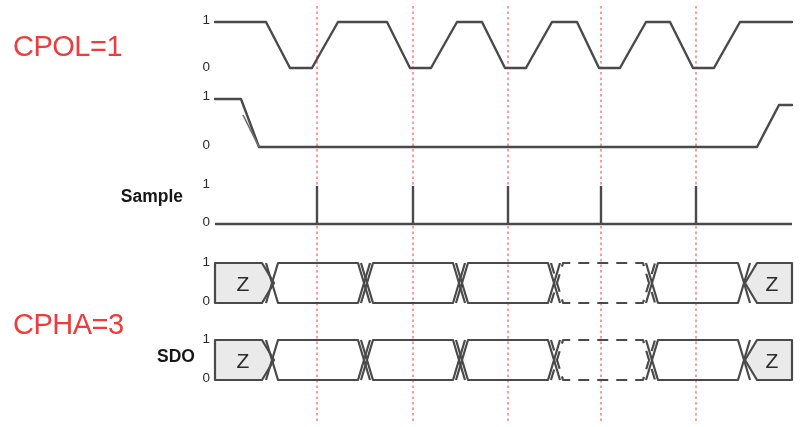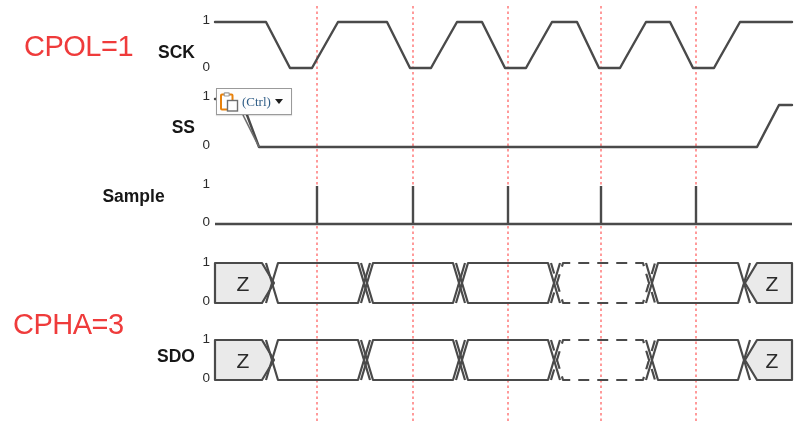--- a/index.html
+++ b/index.html
@@ -10,35 +10,35 @@
   #stage{position:absolute;left:0;top:0;width:802px;height:427px;}
 
   .mode-label{
     position:absolute;
     color:#ef3b3b;
     font-size:29px;
     font-weight:400;
     letter-spacing:-0.5px;
     white-space:nowrap;
   }
-  #cpol-label{left:24px;top:30px;text-align:right;}
+  #cpol-label{left:13px;top:30px;text-align:right;}
   #cpha-label{left:13px;top:308px;}
 
   .sig-name{
     position:absolute;
     color:#171717;
     font-size:17.5px;
     font-weight:bold;
     text-align:right;
     white-space:nowrap;
   }
 
   #name-sck   {left:60px;top:42px;width:135px;}
   #name-ss    {left:60px;top:117px;width:135px;}
-  #name-sample{left:66px;top:186px;width:135px;text-align:center;}
+  #name-sample{left:48px;top:186px;width:135px;}
   #name-sdi   {left:60px;top:269px;width:135px;}
   #name-sdo   {left:60px;top:346px;width:135px;}
 
   .axis-tick{
     position:absolute;
     color:#2b2b2b;
     font-size:13.5px;
     font-weight:400;
     width:14px;
     text-align:right;
@@ -72,22 +72,20 @@
   }
 </style>
 </head>
 <body>
 
 <div id="stage">
 
   <div class="mode-label" id="cpol-label">CPOL=1</div>
   <div class="mode-label" id="cpha-label">CPHA=3</div>
 
-  <div class="sig-name" id="name-sck">SCK</div>
-  <div class="sig-name" id="name-ss">SS</div>
   <div class="sig-name" id="name-sample">Sample</div>
   <div class="sig-name" id="name-sdo">SDO</div>
 
   <div class="axis-tick" style="left:196px;top:12px;">1</div>
   <div class="axis-tick" style="left:196px;top:59px;">0</div>
   <div class="axis-tick" style="left:196px;top:88px;">1</div>
   <div class="axis-tick" style="left:196px;top:137px;">0</div>
   <div class="axis-tick" style="left:196px;top:176px;">1</div>
   <div class="axis-tick" style="left:196px;top:214px;">0</div>
   <div class="axis-tick" style="left:196px;top:254px;">1</div>
@@ -148,25 +146,14 @@
       <path fill="none" stroke="#4a4a4a" stroke-width="2.2" stroke-linejoin="round" stroke-dasharray="11 8" d="M551,380 L563,340 L643,340 L655,380 M551,340 L563,380 L643,380 L655,340"></path>
       <path fill="none" stroke="#4a4a4a" stroke-width="2.2" stroke-linejoin="round" d="M646,380 L658,340 L738,340 L750,380 M646,340 L658,380 L738,380 L750,340"></path>
       <path d="M792,340 L757,340 L745,360 L757,380 L792,380 Z" fill="#eaeaea" stroke="#4a4a4a" stroke-width="2.2" stroke-linejoin="round"></path>
       <text x="243" y="368" text-anchor="middle" font-family="Liberation Sans, sans-serif" font-size="21" fill="#2b2b2b">Z</text>
       <text x="772" y="368" text-anchor="middle" font-family="Liberation Sans, sans-serif" font-size="21" fill="#2b2b2b">Z</text>
     </g>
 
     <line x1="243" y1="115" x2="259" y2="147" stroke="#6e6e6e" stroke-width="1.6"></line>
   </svg>
 
-  <div id="paste-btn">
-    <span class="clip-ico">
-      <svg width="19" height="20" viewBox="0 0 19 20">
-        <rect x="1" y="2.5" width="11.5" height="15" rx="1" fill="#ffffff" stroke="#e8820c" stroke-width="2"></rect>
-        <rect x="4.2" y="0.8" width="5" height="3.2" rx="0.8" fill="#ffffff" stroke="#9a9a9a" stroke-width="1.2"></rect>
-        <rect x="7.5" y="8.5" width="10" height="10.5" fill="#ffffff" stroke="#6f6f6f" stroke-width="1.4"></rect>
-      </svg>
-    </span>
-    <span class="ctrl-text">(Ctrl)</span>
-    <span class="caret"></span>
-  </div>
 
 </div>
 
 </body></html>

